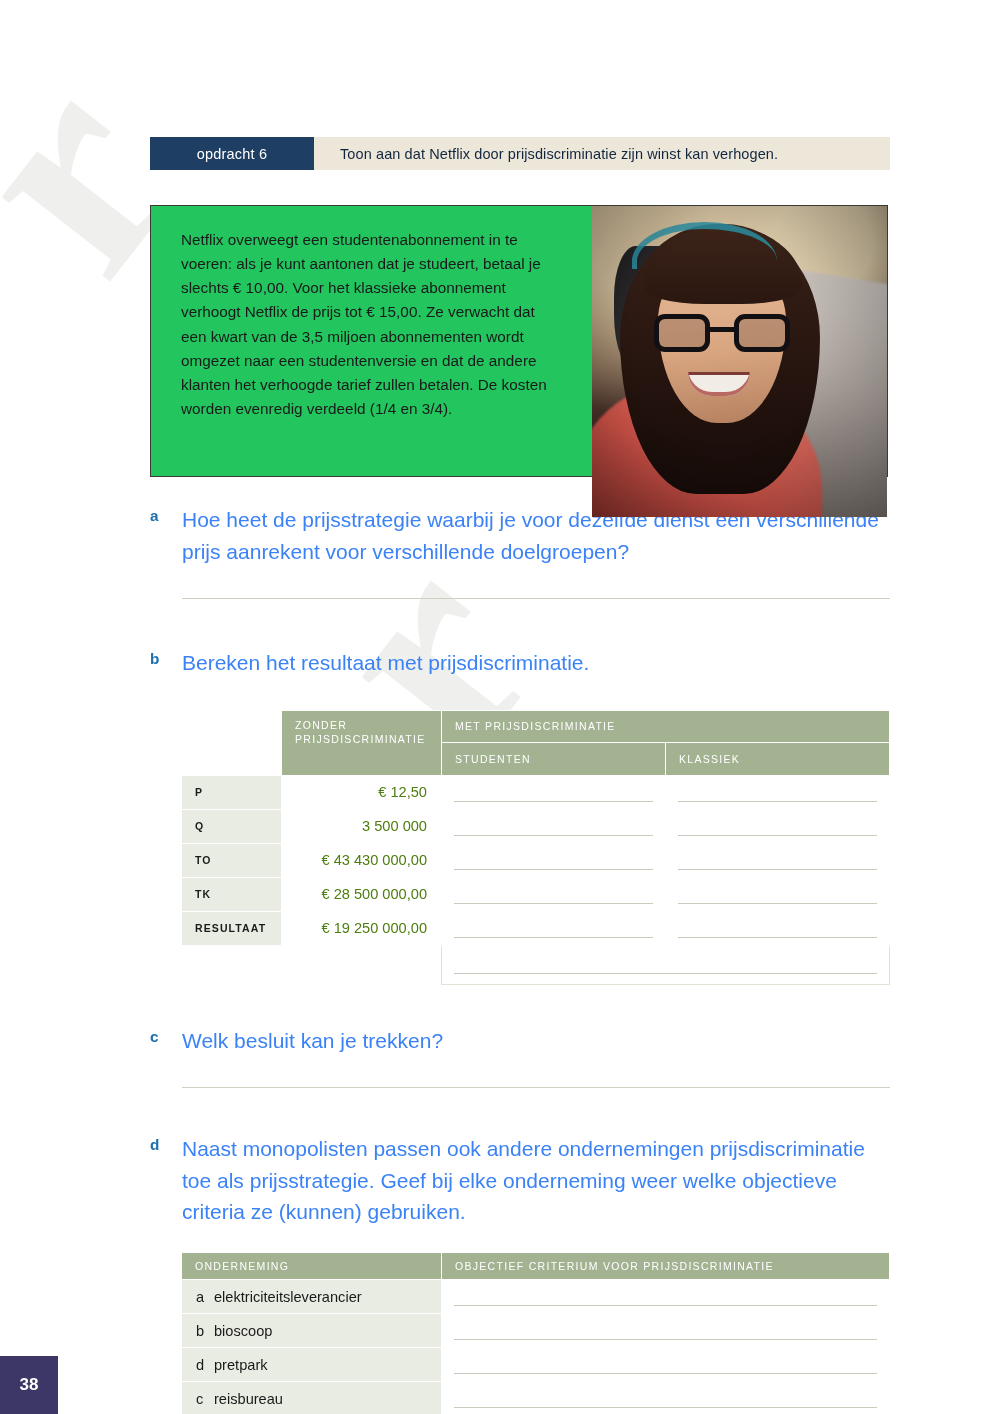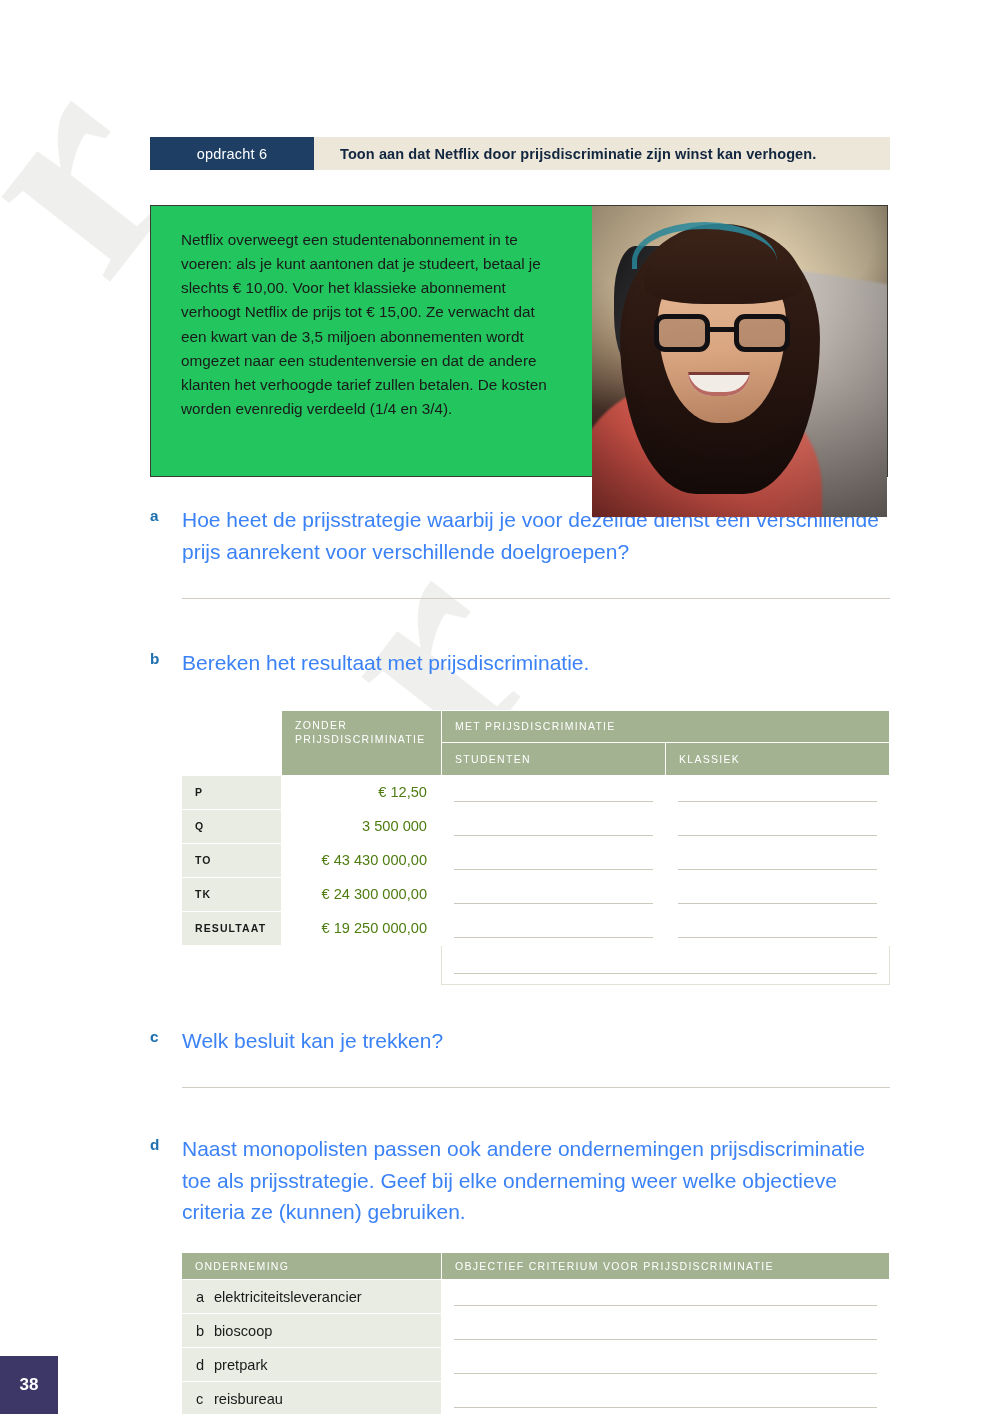--- a/index.html
+++ b/index.html
@@ -87,21 +87,21 @@
     display: flex;
     align-items: center;
     justify-content: center;
     letter-spacing: .2px;
   }
   #exercise-title {
     flex: 1;
     background: #ede7d9;
     color: #12263f;
     font-size: 14.5px;
-    font-weight: 700;
+    font-weight: 400;
     display: flex;
     align-items: center;
     padding-left: 26px;
     letter-spacing: .1px;
   }
 
   
   #case-box {
     position: relative;
     width: 738px;
@@ -450,21 +450,21 @@
         <td class="cell-value">€ 43 430 000,00</td>
         <td class="cell-blank">
             <span class="rule"></span>
           </td>
         <td class="cell-blank">
             <span class="rule"></span>
           </td>
       </tr>
       <tr>
         <td class="cell-label">TK</td>
-        <td class="cell-value">€ 24 300 000,00</td>
+        <td class="cell-value">€ 28 500 000,00</td>
         <td class="cell-blank">
             <span class="rule"></span>
           </td>
         <td class="cell-blank">
             <span class="rule"></span>
           </td>
       </tr>
       <tr>
         <td class="cell-label">RESULTAAT</td>
         <td class="cell-value">€ 19 250 000,00</td>

